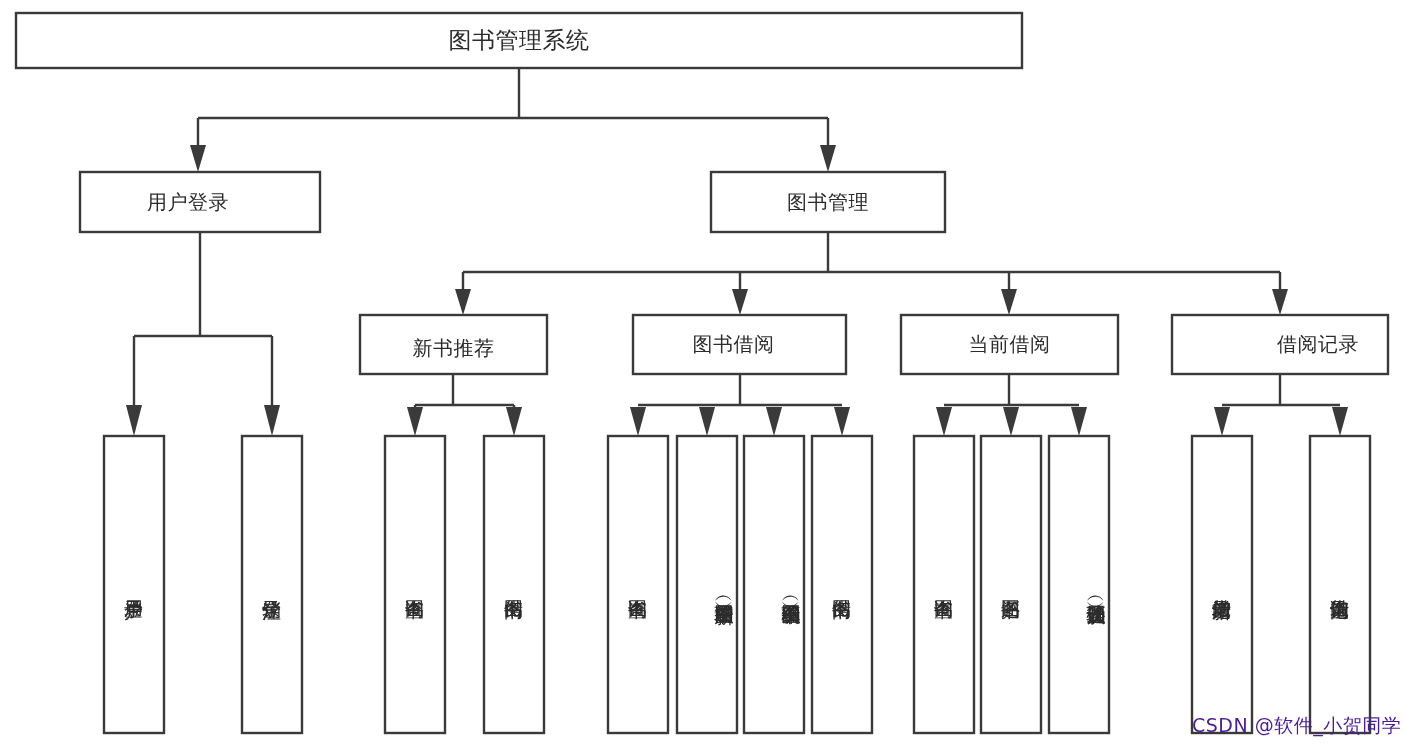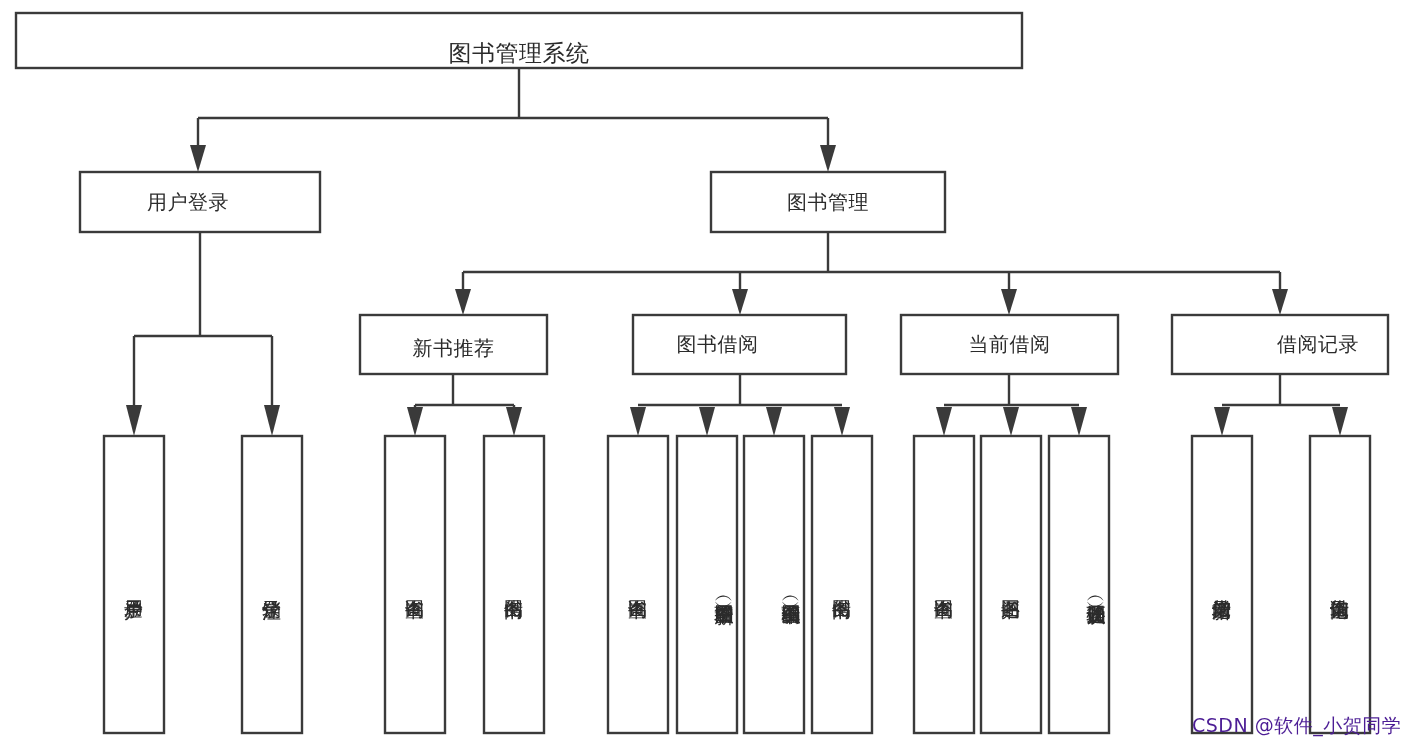--- a/index.html
+++ b/index.html
@@ -153,27 +153,27 @@
     <rect class="node-box" x="812" y="436" width="60" height="297"></rect>
 
     <rect class="node-box" x="914" y="436" width="60" height="297"></rect>
     <rect class="node-box" x="981" y="436" width="60" height="297"></rect>
     <rect class="node-box" x="1049" y="436" width="60" height="297"></rect>
 
     <rect class="node-box" x="1192" y="436" width="60" height="297"></rect>
     <rect class="node-box" x="1310" y="436" width="60" height="297"></rect>
   </svg>
 
-  <div class="node-label-h" style="left:16px; top:27px; width:1006px; height:55px; font-size:23px;font-family:Liberation Serif, serif;">图书管理系统</div>
+  <div class="node-label-h" style="left:16px; top:13px; width:1006px; height:55px; font-size:23px;">图书管理系统</div>
 
   <div class="node-label-h" style="left:68px; top:172px; width:240px; height:60px;">用户登录</div>
   <div class="node-label-h" style="left:711px; top:172px; width:234px; height:60px;">图书管理</div>
 
   <div class="node-label-h" style="left:360px; top:325px; width:187px; height:46px;">新书推荐</div>
-  <div class="node-label-h" style="left:611px; top:315px; width:213px; height:59px;">图书借阅</div>
+  <div class="node-label-h" style="left:627px; top:315px; width:213px; height:59px;">图书借阅</div>
   <div class="node-label-h" style="left:901px; top:315px; width:217px; height:59px;border-radius:23px;">当前借阅</div>
   <div class="node-label-h" style="left:1172px; top:315px; width:204px; height:59px;padding-left:44px;">借阅记录</div>
 
   <div class="node-label-v" style="left:104px; top:436px; width:60px; height:297px;">用户登录</div>
   <div class="node-label-v" style="left:242px; top:436px; width:60px; height:297px;">注销登录</div>
 
   <div class="node-label-v" style="left:385px; top:436px; width:60px; height:297px;">查询图书</div>
   <div class="node-label-v" style="left:484px; top:436px; width:60px; height:297px;">借阅图书</div>
 
   <div class="node-label-v" style="left:608px; top:436px; width:60px; height:297px;">查询图书</div>

